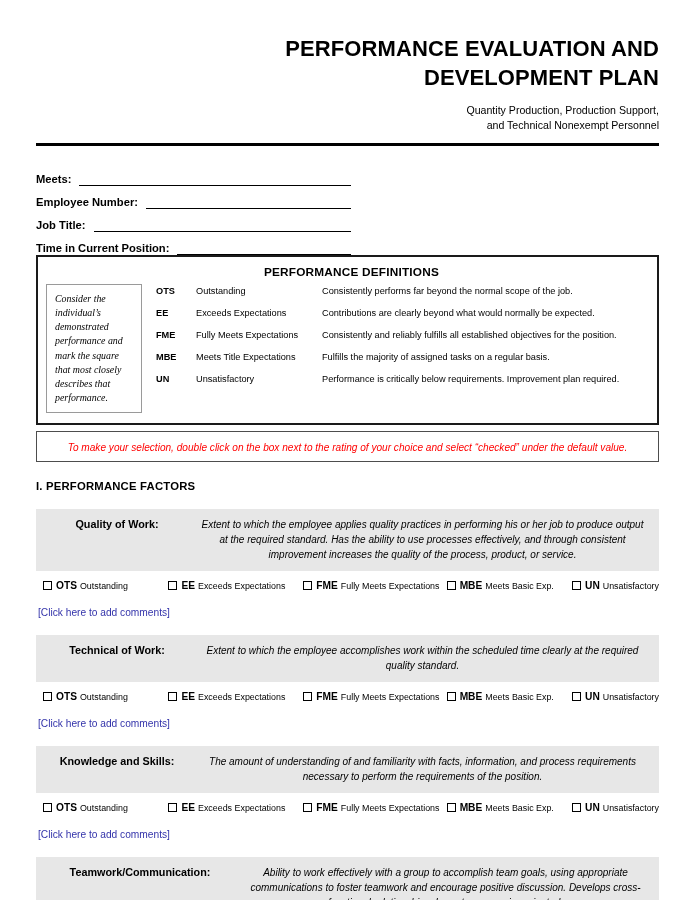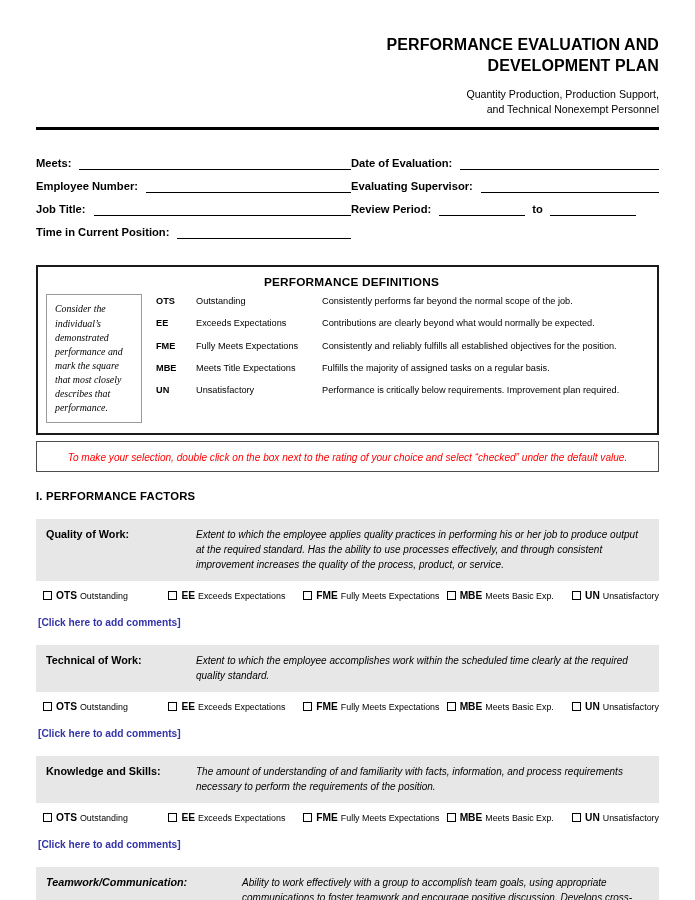--- a/index.html
+++ b/index.html
@@ -22,21 +22,21 @@
     padding: 0 36px;
     position: relative;
   }
 
   
   .header {
     padding-top: 34px;
     text-align: right;
   }
   .doc-title {
-    font-size: 16px;
+    font-size: 22px;
     font-weight: bold;
     line-height: 1.32;
     letter-spacing: 0.1px;
     margin: 0;
   }
   .doc-subtitle {
     font-size: 10.6px;
     font-weight: normal;
     line-height: 1.38;
     margin-top: 11px;
@@ -77,21 +77,20 @@
   }
   .field-line.fixed-w { flex: 0 0 auto; }
   .field-sep {
     font-size: 11.2px;
     font-weight: bold;
     padding: 0 7px 1px 7px;
   }
 
   
   .defs-box {
-    margin-top: 26px;
     border: 2.2px solid #1a1a1a;
     padding: 8px 0 10px 8px;
     position: relative;
   }
   .defs-title {
     text-align: center;
     font-size: 11.8px;
     font-weight: bold;
     letter-spacing: 0.2px;
     margin-bottom: 5px;
@@ -161,20 +160,21 @@
   }
 
   
   .factor { margin-top: 17px; }
   .factor-head {
     background: #e7e7e7;
     display: flex;
     align-items: flex-start;
     padding: 8px 10px 9px 10px;
     min-height: 34px;
+    text-align: center;
   }
   .factor-name {
     flex: 0 0 auto;
     width: 150px;
     font-size: 10.8px;
     font-weight: bold;
     line-height: 1.3;
     padding-right: 8px;
   }
   .factor-desc {
@@ -209,21 +209,20 @@
     font-weight: bold;
     margin-right: 3px;
   }
   .opt-label { font-size: 8.9px; }
 
   .comments-link {
     margin-top: 16px;
     padding-left: 2px;
     font-size: 10.2px;
     color: #3333aa;
-    font-weight: bold;
   }
 </style>
 </head>
 <body>
 
 <div class="page">
 
   <div class="header">
     <div class="doc-title">
       <div>PERFORMANCE EVALUATION AND</div>
@@ -250,36 +249,20 @@
       <div class="field-row">
         <span class="field-label">Job Title:</span>
         <span class="field-line"></span>
       </div>
       <div class="field-row">
         <span class="field-label">Time in Current Position:</span>
         <span class="field-line"></span>
       </div>
     </div>
 
-    <div class="fields-col right">
-      <div class="field-row">
-        <span class="field-label">Date of Evaluation:</span>
-        <span class="field-line"></span>
-      </div>
-      <div class="field-row">
-        <span class="field-label">Evaluating Supervisor:</span>
-        <span class="field-line"></span>
-      </div>
-      <div class="field-row">
-        <span class="field-label">Review Period:</span>
-        <span class="field-line fixed-w" style="width:86px;"></span>
-        <span class="field-sep">to</span>
-        <span class="field-line fixed-w" style="width:86px;margin-left:0;"></span>
-      </div>
-    </div>
 
   </div>
 
   <div class="defs-box">
     <div class="defs-title">PERFORMANCE DEFINITIONS</div>
     <div class="defs-body">
       <div class="consider-box">Consider the individual’s demonstrated performance and mark the square that most closely describes that performance.</div>
       <table class="defs-table">
         <tbody>
           <tr>
@@ -418,18 +401,18 @@
         <span class="checkbox"></span>
         <span class="opt-code">UN</span>
         <span class="opt-label">Unsatisfactory</span>
       </div>
     </div>
     <div class="comments-link">[Click here to add comments]</div>
   </div>
 
   <div class="factor">
     <div class="factor-head">
-      <div class="factor-name" style="width:196px;font-style:italic;">Teamwork/Communication:</div>
+      <div class="factor-name" style="width:196px;">Teamwork/Communication:</div>
       <div class="factor-desc">Ability to work effectively with a group to accomplish team goals, using appropriate communications to foster teamwork and encourage positive discussion. Develops cross-functional relationships. Is customer service oriented.</div>
     </div>
   </div>
 
 </div>
 
 </body></html>

